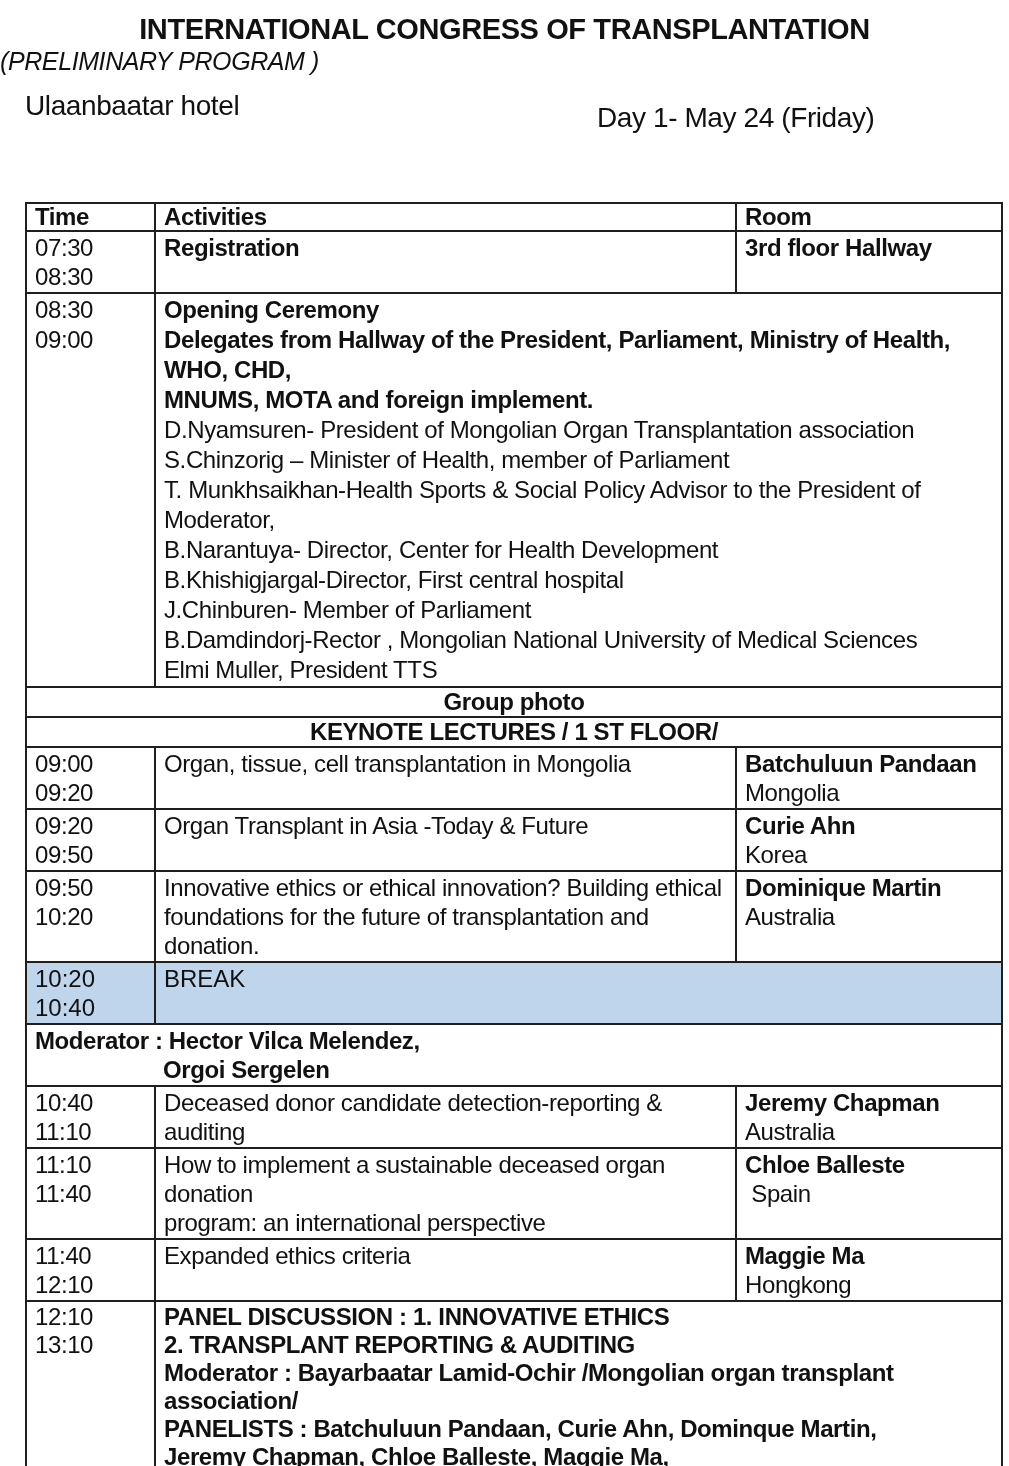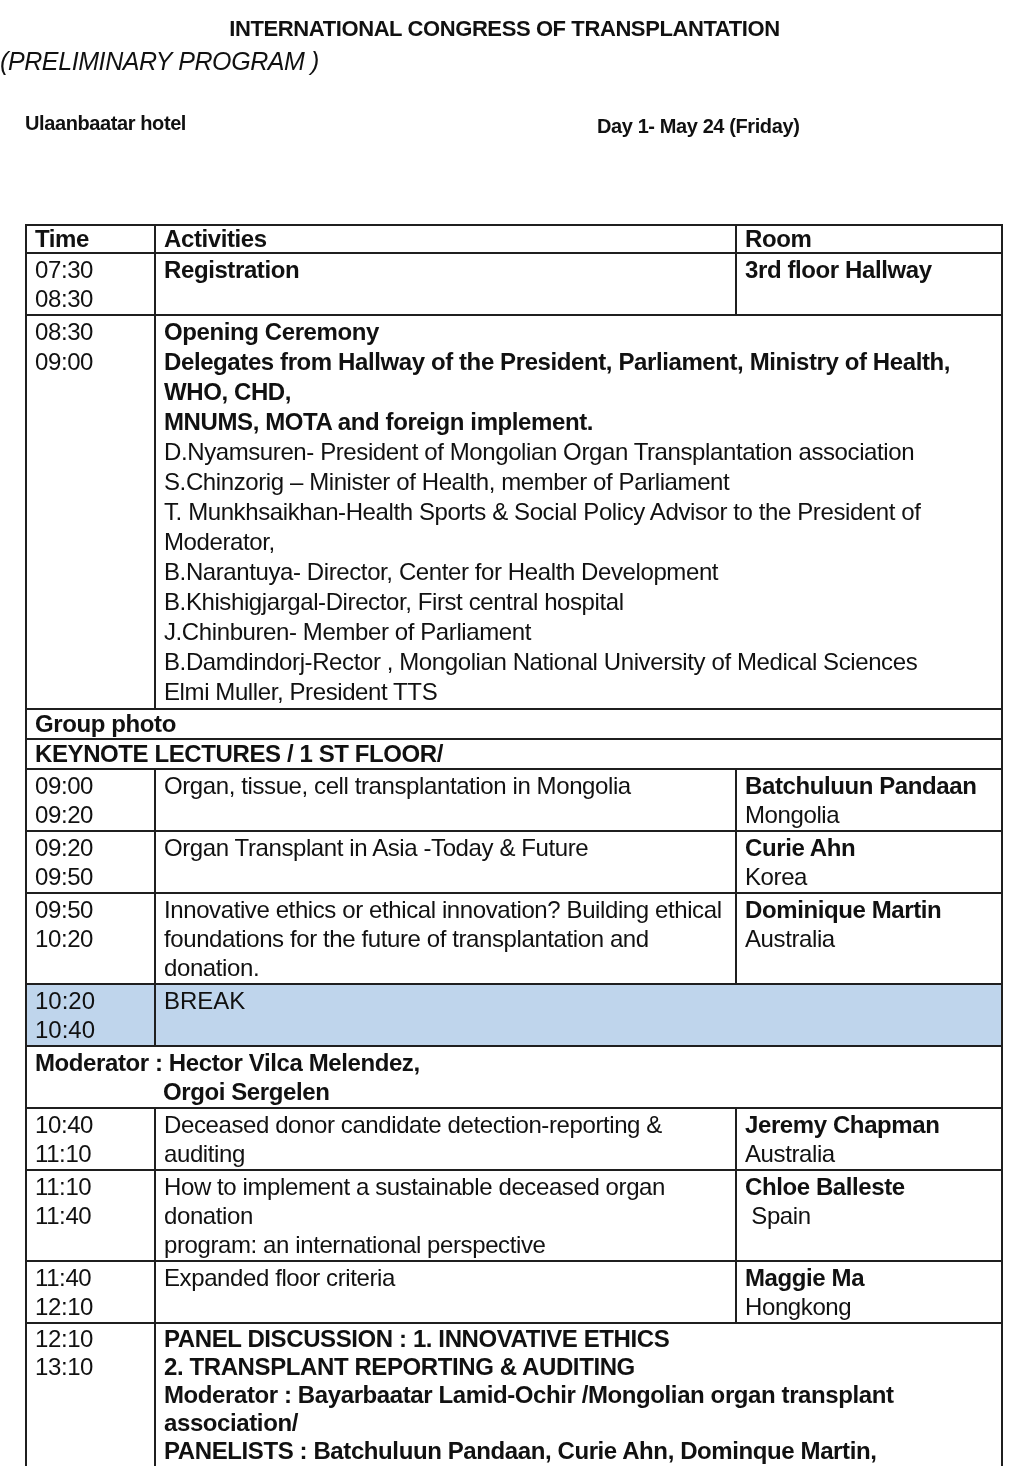--- a/index.html
+++ b/index.html
@@ -9,47 +9,47 @@
   }
   *{box-sizing:border-box;}
   html,body{margin:0;padding:0;}
   body{
     width:1009px;height:1466px;overflow:hidden;background:#fff;color:var(--ink);
     font-family:"Liberation Sans","DejaVu Sans",sans-serif;
     letter-spacing:-0.4px;
   }
   .doc-header{margin-top:14px;}
   .title{
-    text-align:center;font-size:22px;line-height:30px;font-weight:bold;margin:0;
+    text-align:center;font-size:29px;line-height:30px;font-weight:bold;margin:0;
   }
   .subtitle{
     text-align:left;font-size:25px;line-height:30px;font-style:italic;margin-top:2px;
   }
   .venue-row{
-    position:relative;margin-top:36px;height:26px;font-size:20px;font-weight:bold;
+    position:relative;margin-top:14px;height:26px;font-size:28px;font-weight:normal;
   }
   .venue{position:absolute;left:25px;top:0;}
-  .day{position:absolute;left:597px;top:3px;text-align:right;}
+  .day{position:absolute;left:597px;top:12px;text-align:right;}
 
   table.program{
     border-collapse:collapse;table-layout:fixed;width:976px;
     margin:86px 0 0 25px;
   }
   col.c-time{width:129px;}
   col.c-act{width:581px;}
   col.c-room{width:266px;}
   td{
     border:2px solid var(--border);
     vertical-align:top;
     padding:1px 8px 1px 8px;
     font-size:24px;
     line-height:29px;
   }
   tr.colhead td{font-weight:bold;height:27px;line-height:24px;}
-  tr.banner td{text-align:left;font-weight:bold;height:28px;line-height:26px;margin-left:28px;}
+  tr.banner td{text-align:center;font-weight:bold;height:28px;line-height:26px;margin-left:28px;}
   tr.highlight td{background:var(--hl);}
   .time-cell{font-weight:normal;margin-top:47px;}
   .line{white-space:pre-wrap;}
   .bold{font-weight:bold;}
   .ind-mod{margin-left:128px;}
   .ind-panel{}
   tr.style-opening .line{line-height:30px;}
   tr.style-panel .line{line-height:28px;}
   tr.row-break .line{letter-spacing:0;}
 </style>
@@ -196,21 +196,21 @@
           <div class="line bold">Chloe Balleste</div>
           <div class="line"> Spain</div>
         </td>
       </tr>
       <tr class="row-session">
         <td class="time-cell">
           <div class="line">11:40</div>
           <div class="line">12:10</div>
         </td>
         <td class="activity-cell">
-          <div class="line">Expanded floor criteria</div>
+          <div class="line">Expanded ethics criteria</div>
         </td>
         <td class="room-cell">
           <div class="line bold">Maggie Ma</div>
           <div class="line">Hongkong</div>
         </td>
       </tr>
       <tr class="row-session style-panel">
         <td class="time-cell">
           <div class="line">12:10</div>
           <div class="line">13:10</div>

